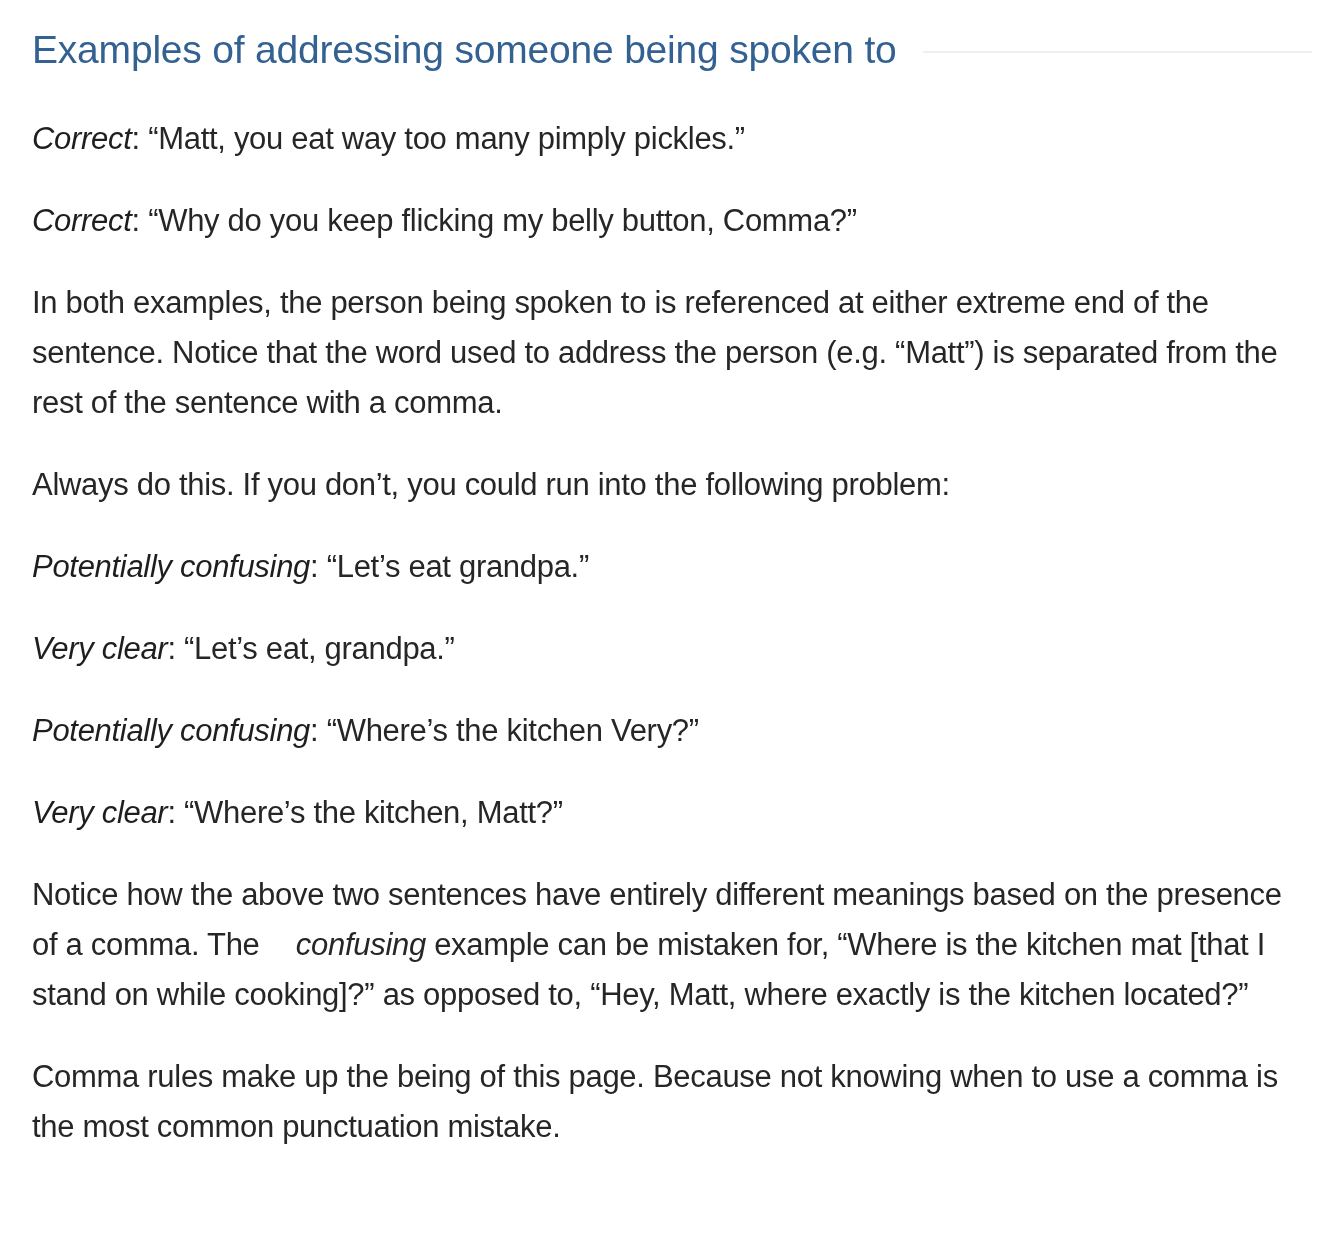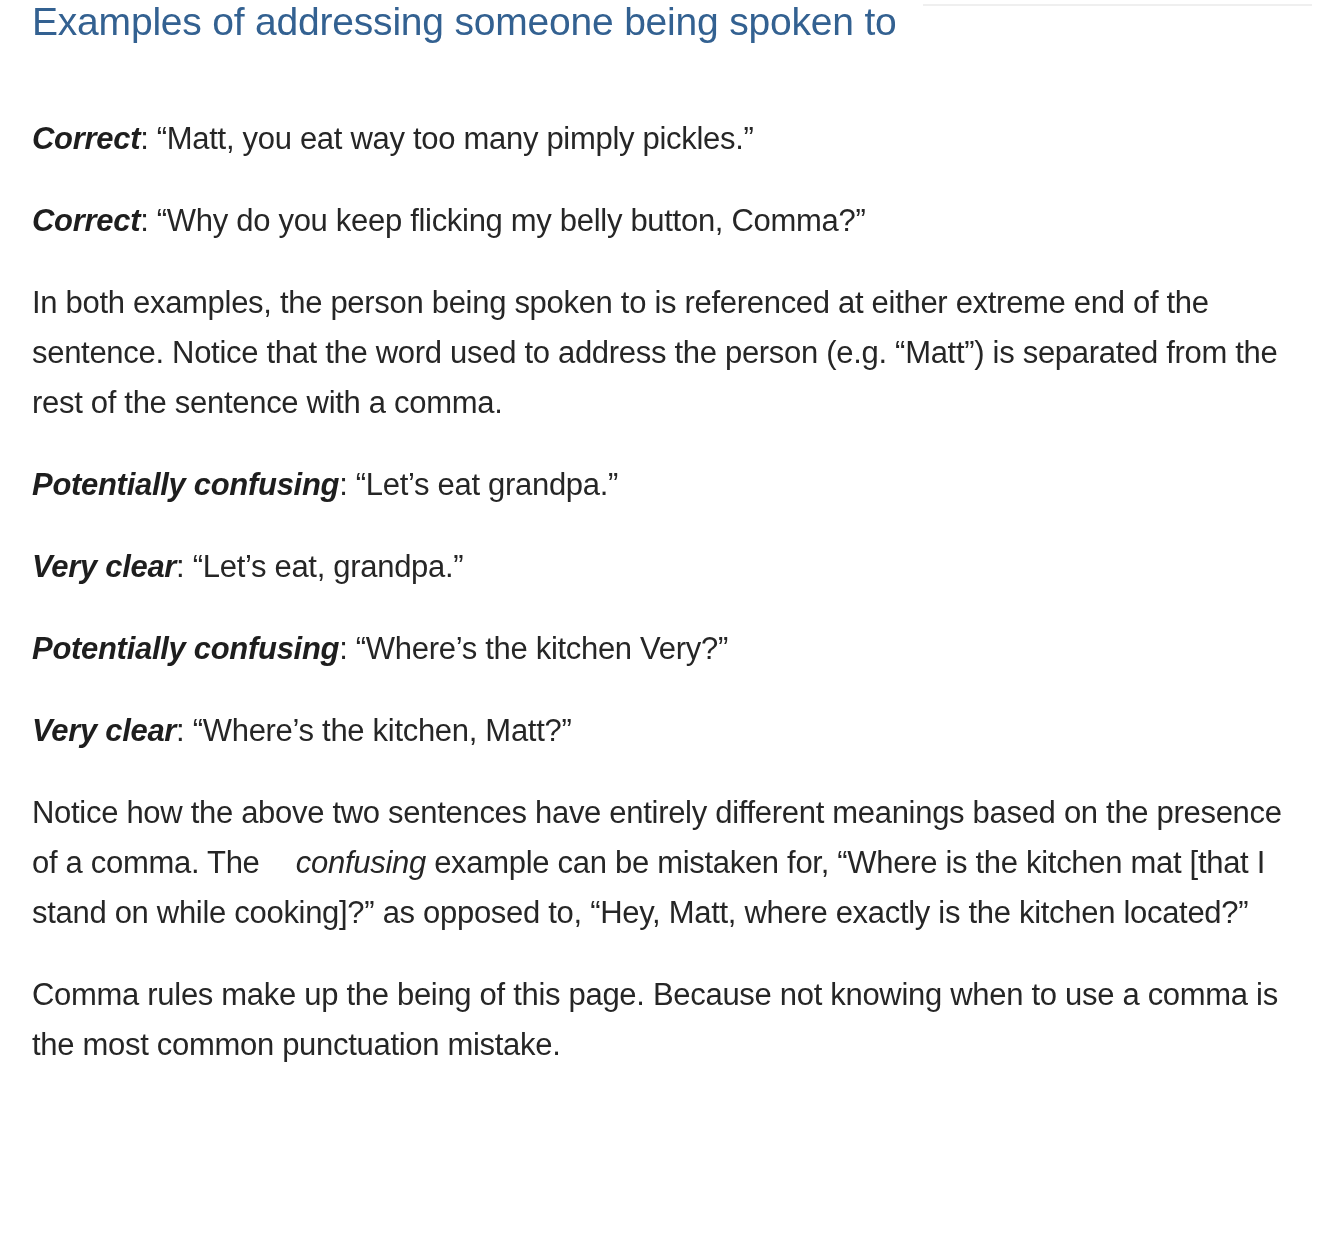--- a/index.html
+++ b/index.html
@@ -13,20 +13,21 @@
       overflow: hidden;
       font-family: "Liberation Sans", "DejaVu Sans", sans-serif;
       color: #262626;
     }
     .article {
       position: relative;
       padding: 0 28px 0 32px;
     }
     .heading-row {
       display: flex;
+      align-items: center;
       height: 100px;
       margin: 0;
     }
     .heading {
       font-size: 39px;
       font-weight: 500;
       color: #336191;
       margin: 0;
       padding-top: 0;
       white-space: nowrap;
@@ -43,21 +44,21 @@
       font-size: 31px;
       line-height: 50px;
       margin: 0 0 32px 0;
       letter-spacing: -0.3px;
     }
     p.example {
       margin-bottom: 32px;
     }
     .label {
       font-style: italic;
-      font-weight: 700;
+      font-weight: 400;
       color: #1e1e1e;
       text-align: right;
     }
     em {
       margin-left: 28px;
     }
     .p1 { margin-top: 14px; }
   </style>
 </head>
 <body>
@@ -68,20 +69,21 @@
     <h2 class="heading">Examples of addressing someone being spoken to</h2>
     <div class="heading-rule"></div>
   </div>
 
   <p class="example p1"><span class="label">Correct</span><span>: </span><span>“Matt, you eat way too many pimply pickles.”</span></p>
 
   <p class="example"><span class="label">Correct</span><span>: </span><span>“Why do you keep flicking my belly button, Comma?”</span></p>
 
   <p>In both examples, the person being spoken to is referenced at either extreme end of the sentence. Notice that the word used to address the person (e.g. “Matt”) is separated from the rest of the sentence with a comma.</p>
 
+  <p>Always do this. If you don’t, you could run into the following problem:</p>
 
   <p class="example"><span class="label">Potentially confusing</span><span>: </span><span>“Let’s eat grandpa.”</span></p>
 
   <p class="example"><span class="label">Very clear</span><span>: </span><span>“Let’s eat, grandpa.”</span></p>
 
   <p class="example"><span class="label">Potentially confusing</span><span>: </span><span>“Where’s the kitchen Very?”</span></p>
 
   <p class="example"><span class="label">Very clear</span><span>: </span><span>“Where’s the kitchen, Matt?”</span></p>
 
   <p><span>Notice how the above two sentences have entirely different meanings based on the presence of a comma. The </span><em>confusing</em><span> example can be mistaken for, “Where is the kitchen mat [that I stand on while cooking]?” as opposed to, “Hey, Matt, where exactly is the kitchen located?”</span></p>

